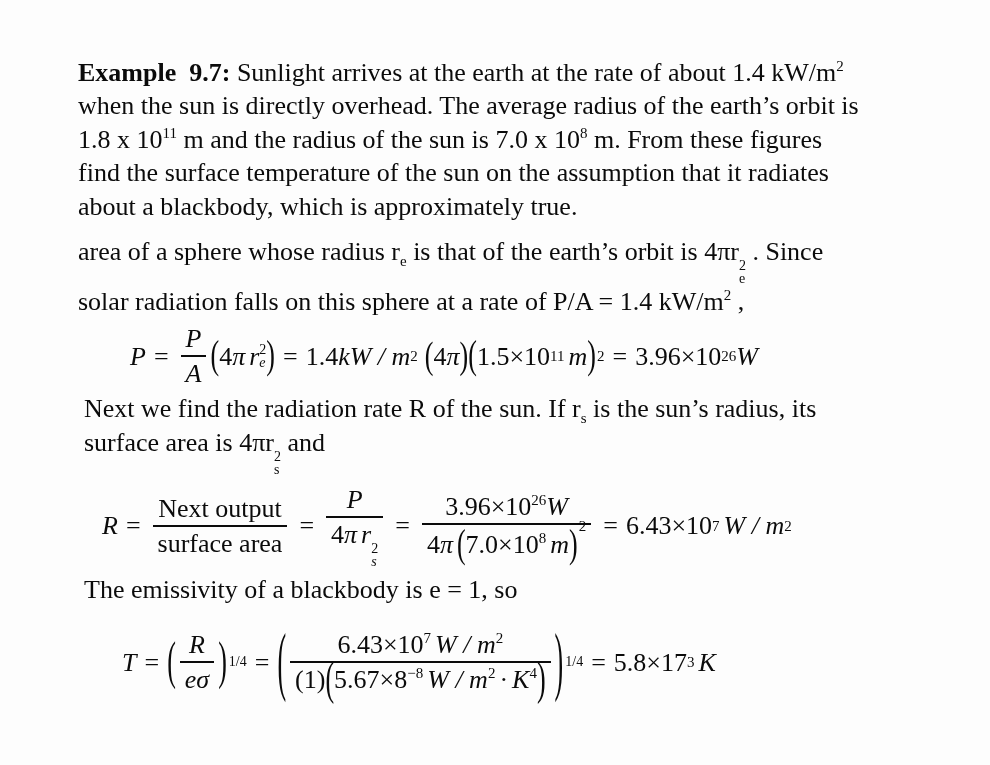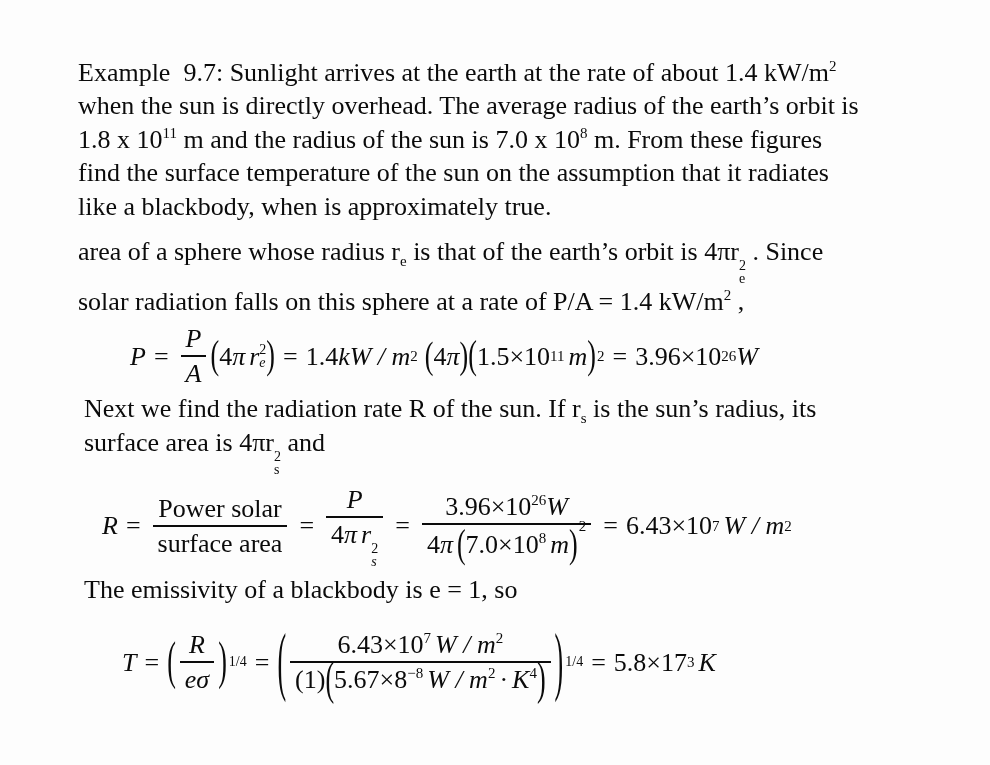--- a/index.html
+++ b/index.html
@@ -2,21 +2,21 @@
 <html><head>
 <meta charset="utf-8">
 <style>
   html,body{margin:0;padding:0;}
   body{
     width:990px;height:765px;overflow:hidden;background:#fdfdfd;
     font-family:"Liberation Serif","DejaVu Serif",serif;color:#0b0b0b;
   }
   .page{padding:56px 78px 0 78px;font-size:26px;line-height:33.4px;}
   .line{white-space:nowrap;}
-  .b{font-weight:normal;margin-top:15px;}
+  .b{font-weight:bold;margin-top:15px;}
   .keep{white-space:pre-wrap;}
   .it{font-style:italic;}
   
   .sp{font-size:15px;vertical-align:10px;line-height:0;}
   .sb{font-size:15px;vertical-align:-6px;line-height:0;}
   
   .ss{display:inline-flex;flex-direction:column;align-items:flex-start;
       font-size:14px;line-height:13px;vertical-align:-10px;}
   
   .eq{display:flex;align-items:center;white-space:nowrap;font-size:26px;}
@@ -56,21 +56,21 @@
     <div class="line">
       <span>when the sun is directly overhead. The average radius of the earth’s orbit is</span>
     </div>
     <div class="line">
       <span>1.8 x 10</span><span class="sp">11</span><span> m and the radius of the sun is 7.0 x 10</span><span class="sp">8</span><span> m. From these figures</span>
     </div>
     <div class="line">
       <span>find the surface temperature of the sun on the assumption that it radiates</span>
     </div>
     <div class="line">
-      <span>like a blackbody, when is approximately true.</span>
+      <span>about a blackbody, which is approximately true.</span>
     </div>
   </div>
 
   <div id="p2">
     <div class="line">
       <span>area of a sphere whose radius r</span><span class="sb">e</span><span> is that of the earth’s orbit is 4πr</span><span class="ss">
           <span>2</span>
           <span>e</span>
         </span><span> . Since</span>
     </div>
@@ -124,21 +124,21 @@
           <span>2</span>
           <span>s</span>
         </span><span> and</span>
     </div>
   </div>
 
   <div id="eq2" class="eq">
     <span class="it">R</span>
     <span class="rel">=</span>
     <span class="frac">
-      <span class="num">Power solar</span>
+      <span class="num">Next output</span>
       <span class="den">surface area</span>
     </span>
     <span class="rel">=</span>
     <span class="frac">
       <span class="num it">P</span>
       <span class="den"><span>4</span><span class="it">π</span><span class="it gapsm">r</span><span class="ss">
             <span>2</span>
             <span class="it">s</span>
           </span></span>
     </span>

